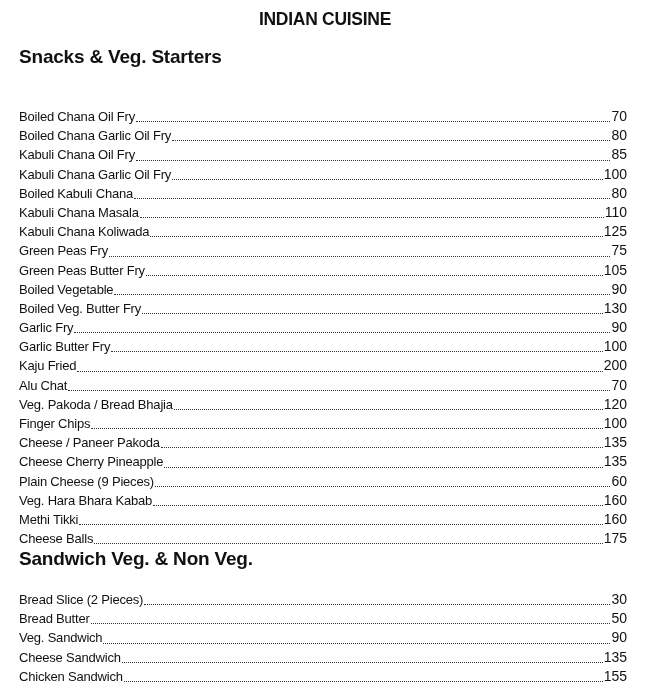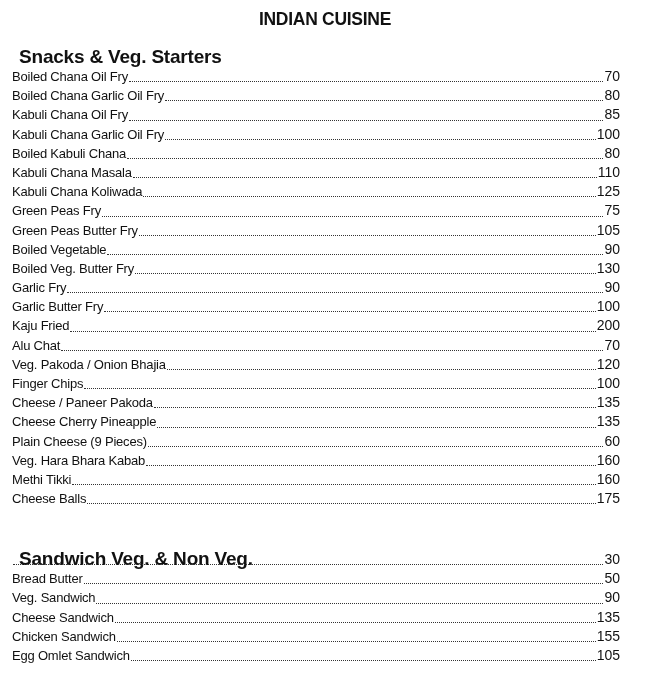--- a/index.html
+++ b/index.html
@@ -11,21 +11,21 @@
     .page { position: absolute; left: 0; top: 0; width: 650px; height: 487px; }
     .title {
       position: absolute; top: 8px; left: 0; width: 650px; text-align: center;
       font-weight: bold; font-size: 19px; letter-spacing: -0.3px;
       transform: scaleX(0.92);
     }
     .section-heading {
       position: absolute; left: 19px; font-weight: bold; font-size: 19px;
       letter-spacing: -0.2px;
     }
-    .item-list { position: absolute; left: 12px; width: 608px; }
+    .item-list { position: absolute; left: 19px; width: 608px; margin-top: 40px; }
     .item {
       display: flex; align-items: baseline; height: 19.2px; line-height: 19.2px;
       font-size: 13px; white-space: nowrap;
     }
     .item-name { flex: 0 0 auto; transform-origin: left; letter-spacing: -0.2px; }
     .leader {
       flex: 1 1 auto; margin: 0 1px; height: 1px; align-self: flex-end;
       margin-bottom: 4px; border-bottom: 1.5px dotted #333;
     }
     .price { flex: 0 0 auto; font-size: 14px; text-align: right; }
@@ -107,21 +107,21 @@
         <span class="item-name">Kaju Fried</span>
         <span class="leader"></span>
         <span class="price">200</span>
       </div>
       <div class="item">
         <span class="item-name">Alu Chat</span>
         <span class="leader"></span>
         <span class="price">70</span>
       </div>
       <div class="item">
-        <span class="item-name">Veg. Pakoda / Onion Bhajia</span>
+        <span class="item-name">Veg. Pakoda / Bread Bhajia</span>
         <span class="leader"></span>
         <span class="price">120</span>
       </div>
       <div class="item">
         <span class="item-name">Finger Chips</span>
         <span class="leader"></span>
         <span class="price">100</span>
       </div>
       <div class="item">
         <span class="item-name">Cheese / Paneer Pakoda</span>
@@ -151,20 +151,21 @@
       <div class="item">
         <span class="item-name">Cheese Balls</span>
         <span class="leader"></span>
         <span class="price">175</span>
       </div>
     </div>
 
   <div class="section-heading" style="top:548px;text-align:center;">Sandwich Veg. &amp; Non Veg.</div>
   <div class="item-list" style="top:550px;">
       <div class="item">
+        <span class="item-name">Bread Slice (2 Pieces)</span>
         <span class="leader"></span>
         <span class="price">30</span>
       </div>
       <div class="item">
         <span class="item-name">Bread Butter</span>
         <span class="leader"></span>
         <span class="price">50</span>
       </div>
       <div class="item">
         <span class="item-name">Veg. Sandwich</span>

